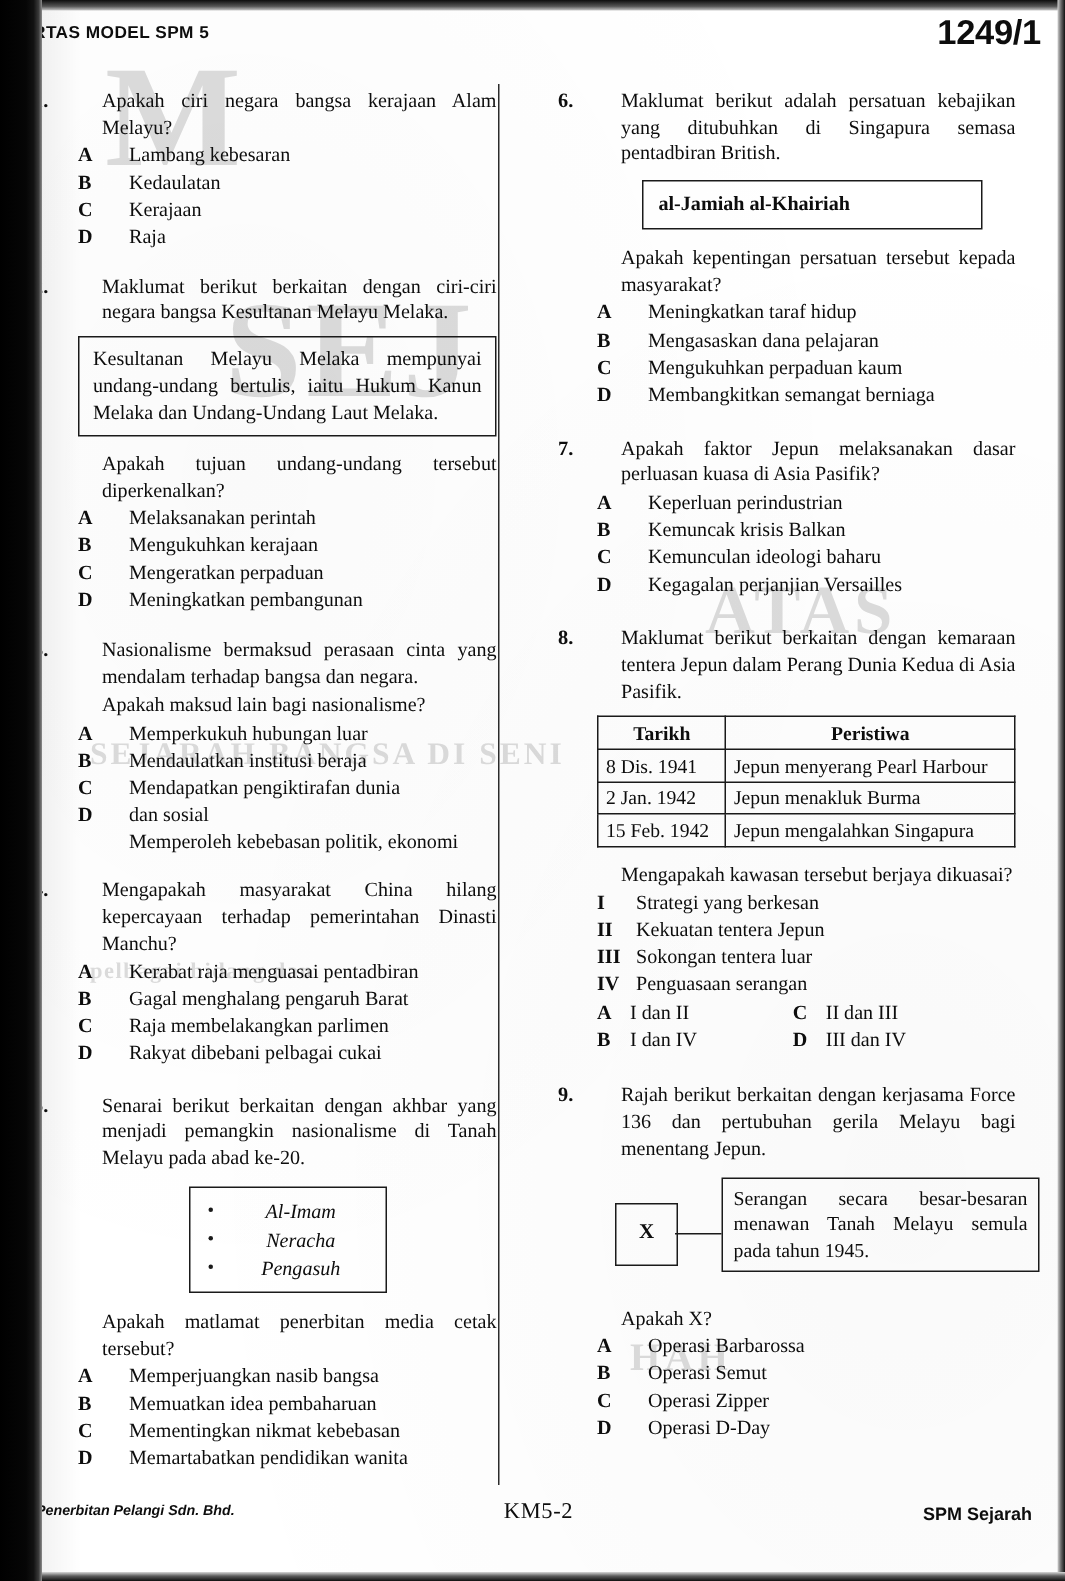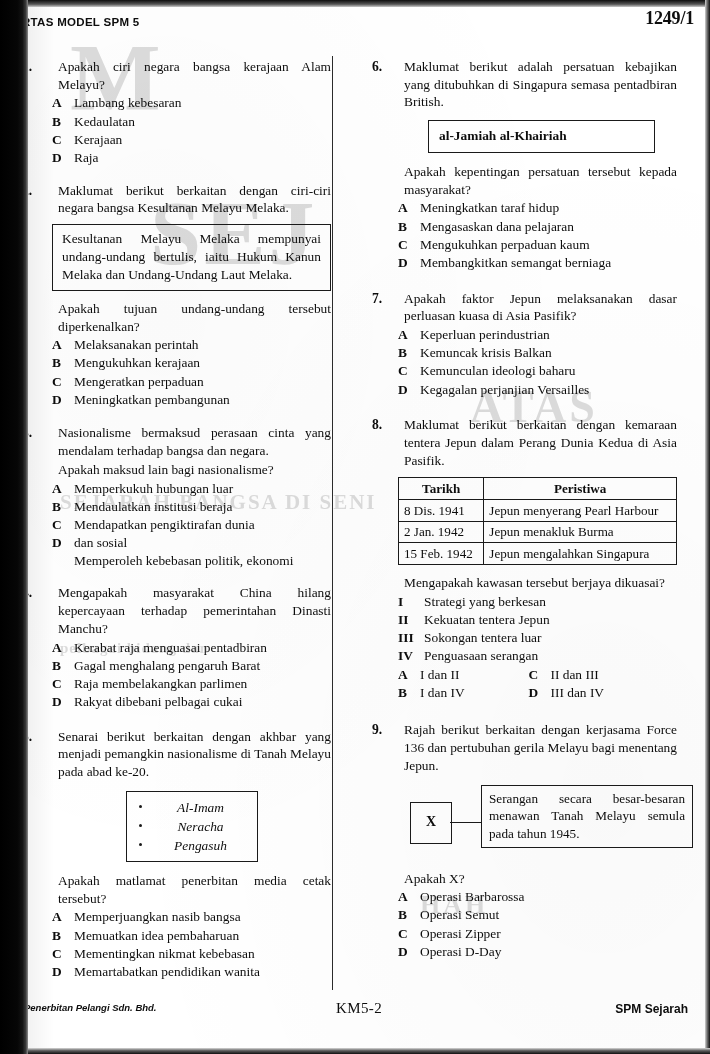--- a/index.html
+++ b/index.html
@@ -85,23 +85,23 @@
     left: 22px; top: 16px;
     font-family: "Liberation Sans", "DejaVu Sans", sans-serif;
     font-weight: bold;
     font-size: 11.5px;
     letter-spacing: 0.3px;
     white-space: nowrap;
   }
   .hdr-right {
     position: absolute;
     right: 16px; top: 8px;
-    font-family: Liberation Serif, serif;
-    font-weight: bold;
-    font-size: 18px;
+    font-family: Liberation Sans, sans-serif;
+    font-weight: bold;
+    font-size: 23px;
     letter-spacing: -0.2px;
   }
 
   
   .col {
     position: absolute;
     top: 58px;
     width: 305px;
     font-size: 13.4px;
     line-height: 1.32;
@@ -126,37 +126,37 @@
   .q-num {
     position: absolute;
     left: 0; top: 0;
     font-weight: bold;
     font-size: 13.6px;
   }
   .q-num.clip { left: -4px; }
   .stem {
     text-align: justify;
     text-justify: inter-word;
-    margin: 0 0 1px 6px;
+    margin: 0 0 1px 16px;
   }
   .stem.nojust { text-align: left; font-family: Liberation Serif, serif; }
 
   
   .opts { margin-top: 1px; }
   .opt {
     position: relative;
     padding-left: 22px;
     margin-bottom: 0.5px;
   }
   .opt-l {
     position: absolute;
     left: 0; top: 0;
     font-weight: bold;
   }
-  .opt-t { display: block; }
+  .opt-t { display: block; margin-left: 12px; }
 
   
   .rn { position: relative; padding-left: 26px; margin-bottom: 0.5px; }
   .rn-l { position: absolute; left: 0; top: 0; font-weight: bold; }
 
   
   .opt-grid { margin-top: 1px; }
   .opt-grid-row { display: flex; }
   .opt-grid-cell { position: relative; padding-left: 22px; }
   .opt-grid-cell.c1 { width: 120px; }

